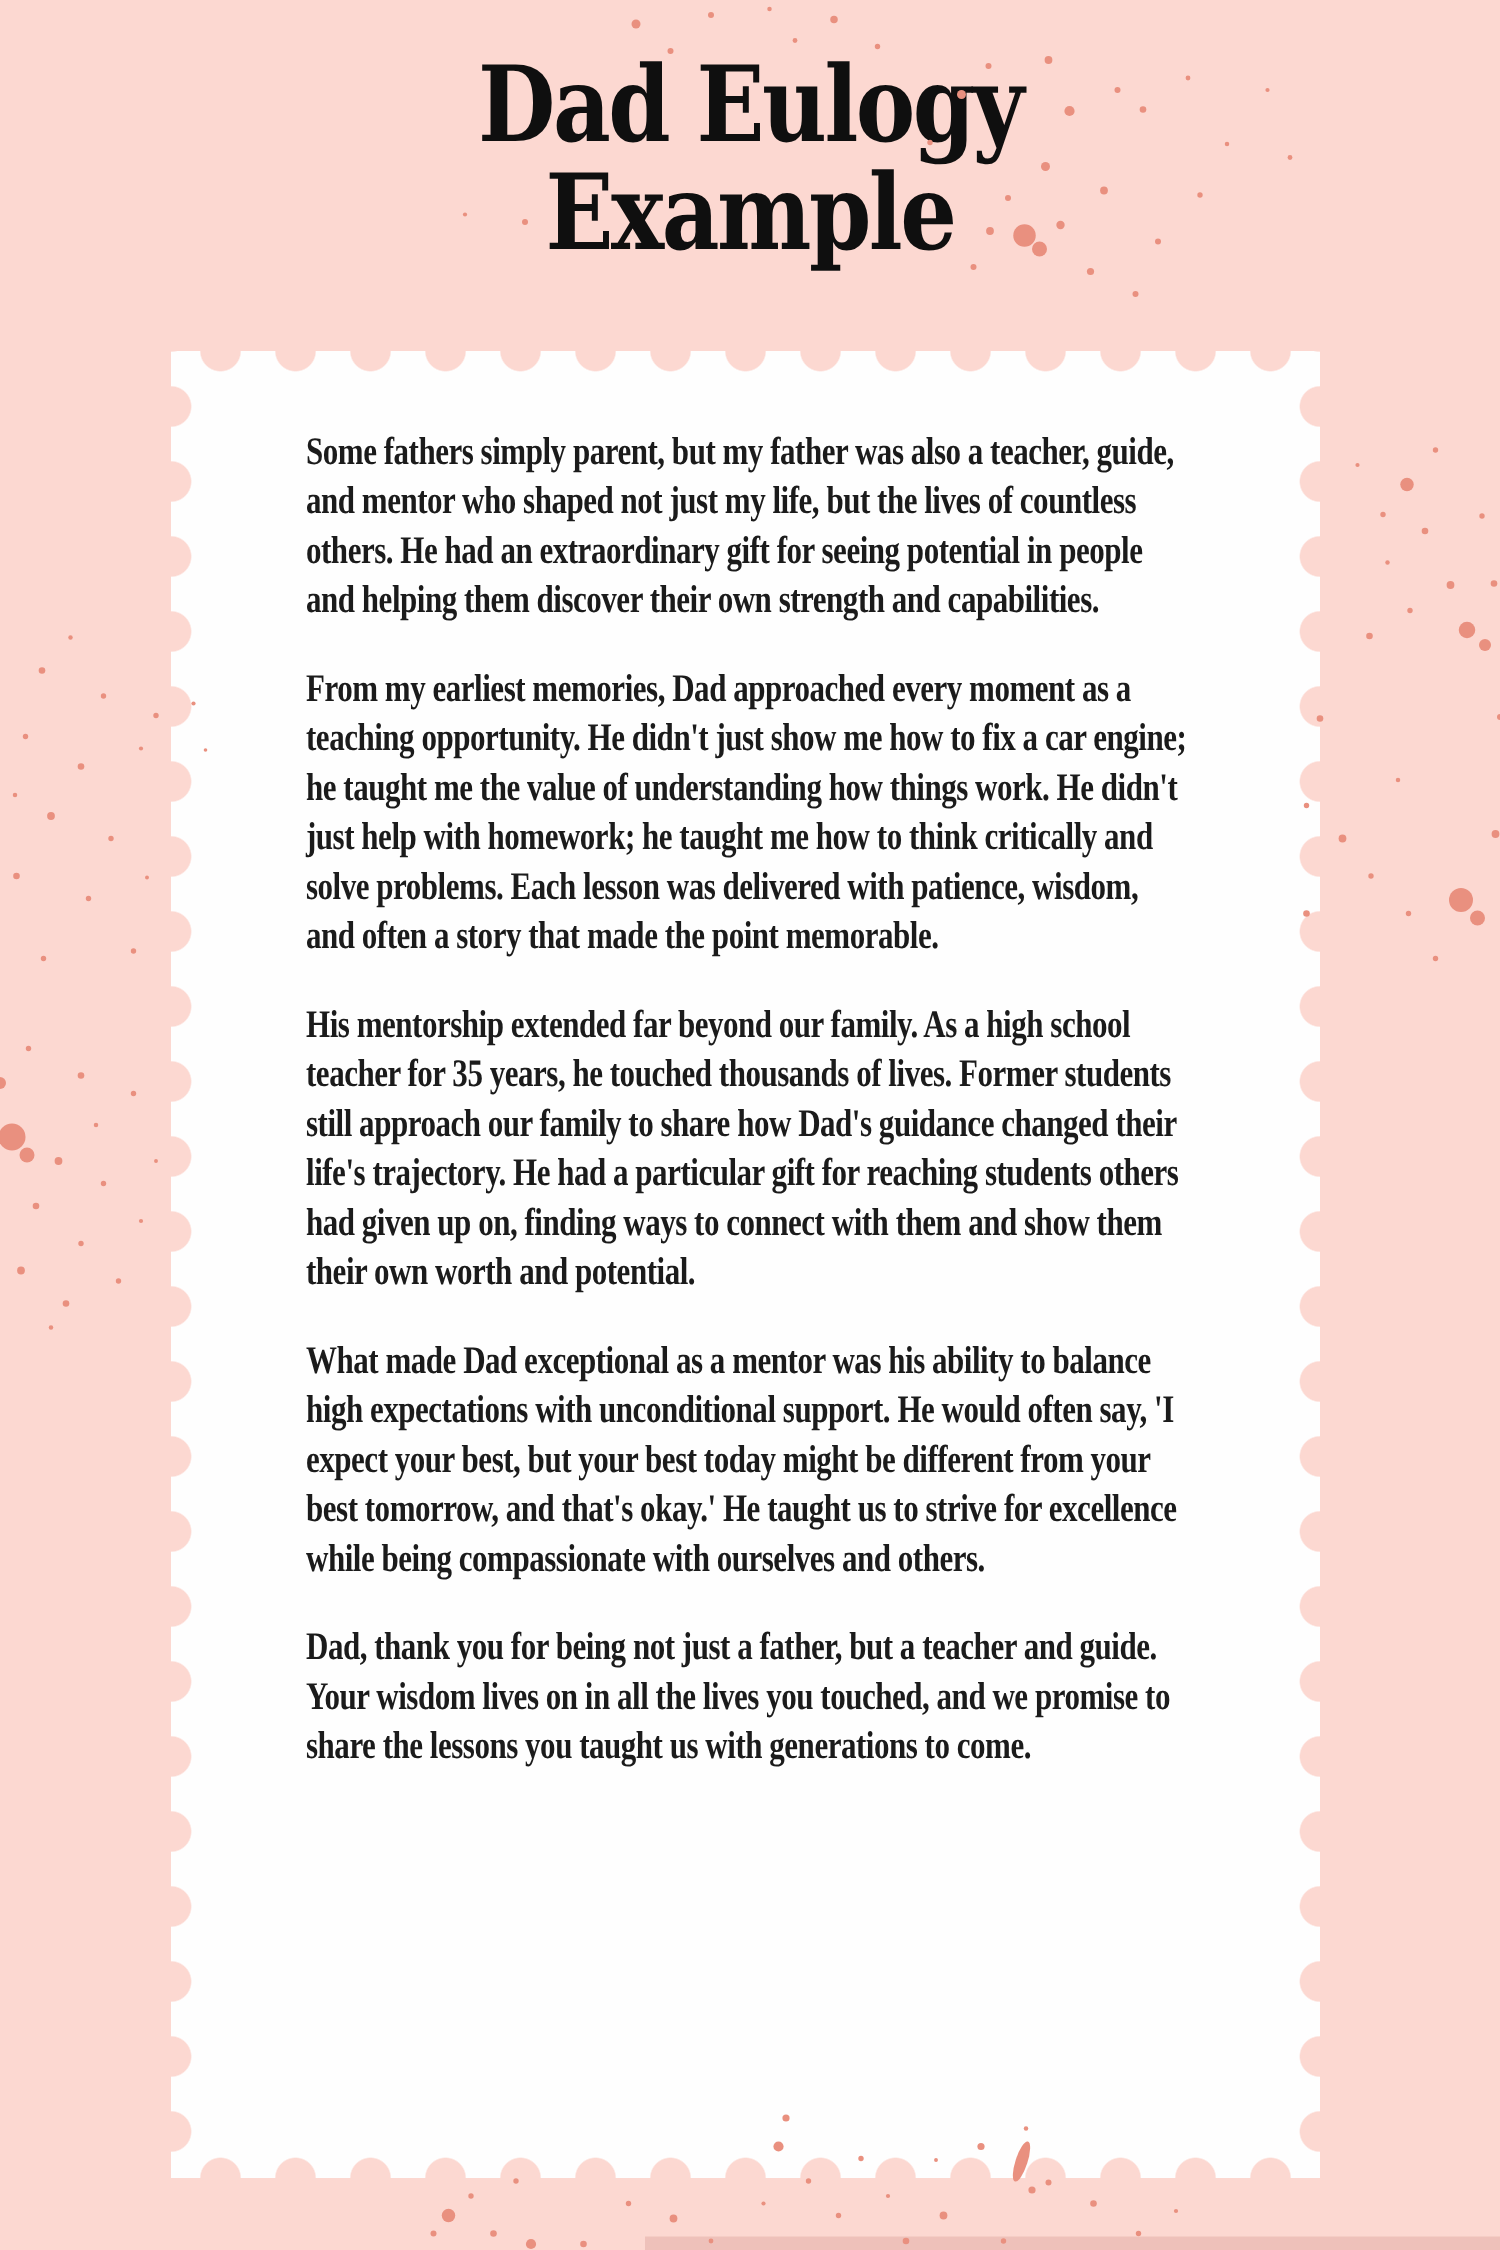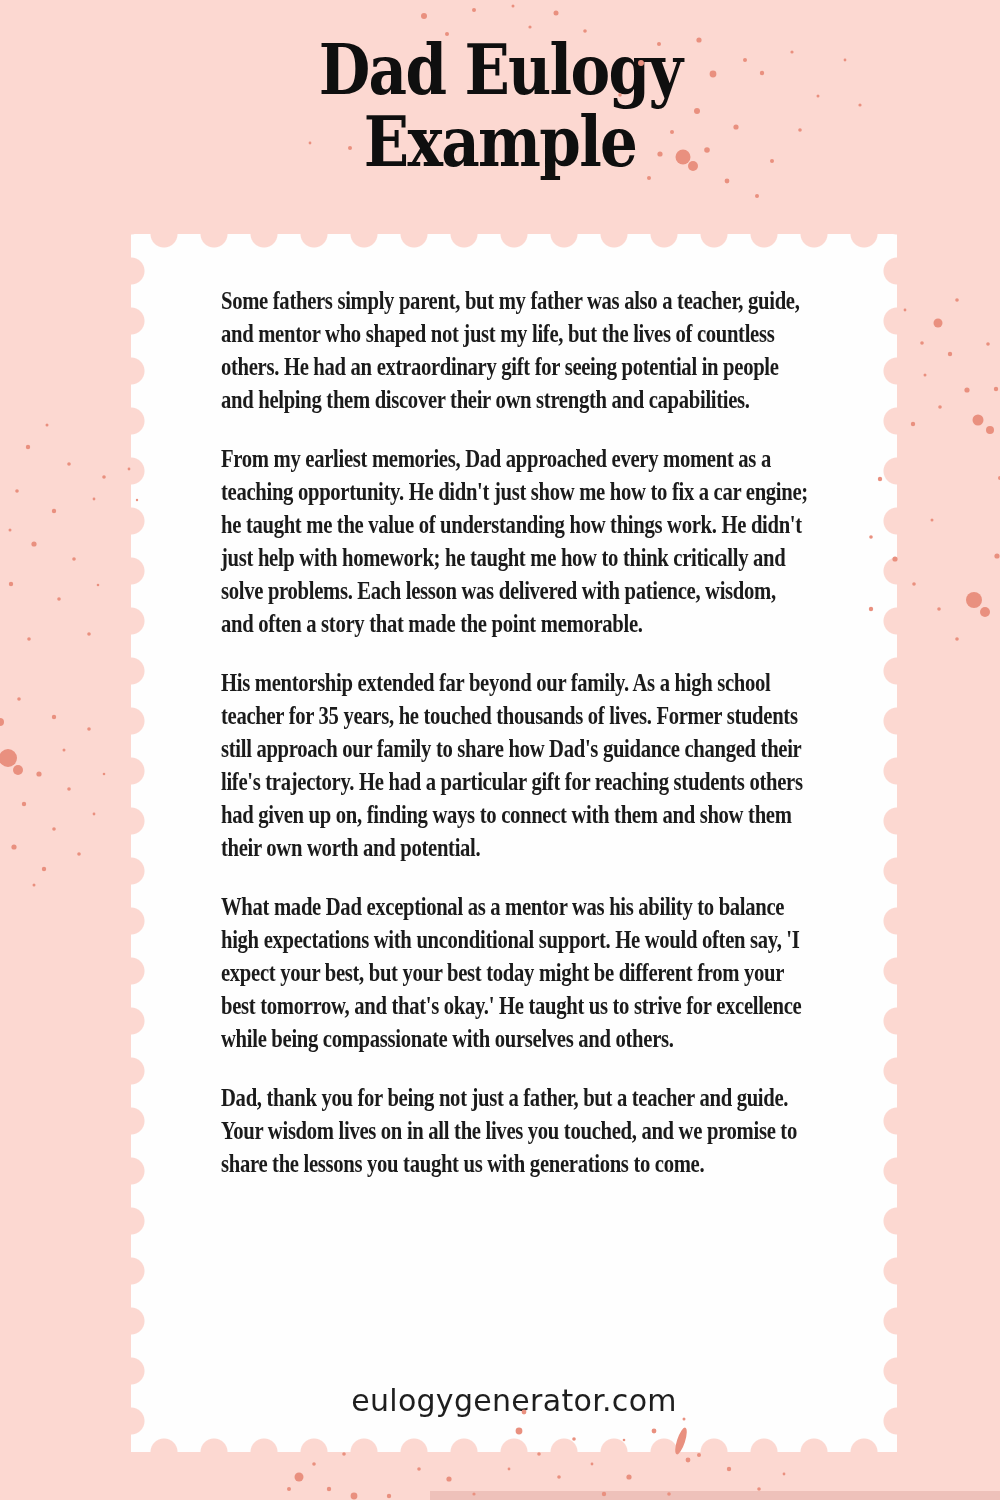--- a/index.html
+++ b/index.html
@@ -26,21 +26,21 @@
   .title{
     position:absolute;top:34px;left:0;right:0;z-index:2;
     text-align:center;color:var(--ink);
     font-family:"DejaVu Serif",serif;
     font-weight:900;font-size:70px;line-height:72px;
     letter-spacing:-2px;
     transform:scaleX(0.85);transform-origin:50% 0;
     margin:0;
   }
   .card{
-    position:absolute;left:131px;top:234px;width:766px;height:1218px;z-index:1;
+    position:absolute;left:114px;top:234px;width:766px;height:1218px;z-index:1;
     background-color:var(--card);
     background-image:
       radial-gradient(circle at 25px 0px,   var(--pink) 13px, rgba(0,0,0,0) 14px),
       radial-gradient(circle at 25px 16px,  var(--pink) 13px, rgba(0,0,0,0) 14px),
       radial-gradient(circle at 0px 25px,   var(--pink) 13px, rgba(0,0,0,0) 14px),
       radial-gradient(circle at 16px 25px,  var(--pink) 13px, rgba(0,0,0,0) 14px);
     background-size:50px 16px,50px 16px,16px 50px,16px 50px;
     background-position:8px 0,8px 100%,0 12px,100% 12px;
     background-repeat:repeat-x,repeat-x,repeat-y,repeat-y;
   }
@@ -77,21 +77,20 @@
 <h1 class="title"><span>Dad Eulogy</span><br><span>Example</span></h1>
 
 <main class="card">
   <div class="card-text">
     <p>Some fathers simply parent, but my father was also a teacher, guide, and mentor who shaped not just my life, but the lives of countless others. He had an extraordinary gift for seeing potential in people and helping them discover their own strength and capabilities.</p>
     <p>From my earliest memories, Dad approached every moment as a teaching opportunity. He didn't just show me how to fix a car engine; he taught me the value of understanding how things work. He didn't just help with homework; he taught me how to think critically and solve problems. Each lesson was delivered with patience, wisdom, and often a story that made the point memorable.</p>
     <p>His mentorship extended far beyond our family. As a high school teacher for 35 years, he touched thousands of lives. Former students still approach our family to share how Dad's guidance changed their life's trajectory. He had a particular gift for reaching students others had given up on, finding ways to connect with them and show them their own worth and potential.</p>
     <p>What made Dad exceptional as a mentor was his ability to balance high expectations with unconditional support. He would often say, 'I expect your best, but your best today might be different from your best tomorrow, and that's okay.' He taught us to strive for excellence while being compassionate with ourselves and others.</p>
     <p>Dad, thank you for being not just a father, but a teacher and guide. Your wisdom lives on in all the lives you touched, and we promise to share the lessons you taught us with generations to come.</p>
   </div>
-  <div class="site">eulogygenerator.com</div>
 </main>
 
 <svg class="splatter-layer" viewBox="0 0 1000 1500" xmlns="http://www.w3.org/2000/svg">
   <g>
     <circle cx="424" cy="16" r="3"></circle>
       <circle cx="447" cy="34" r="2"></circle>
       <circle cx="474" cy="10" r="2"></circle>
     <circle cx="513" cy="6" r="1.5"></circle>
       <circle cx="530" cy="27" r="1.6"></circle>
       <circle cx="556" cy="13" r="2.5"></circle>

